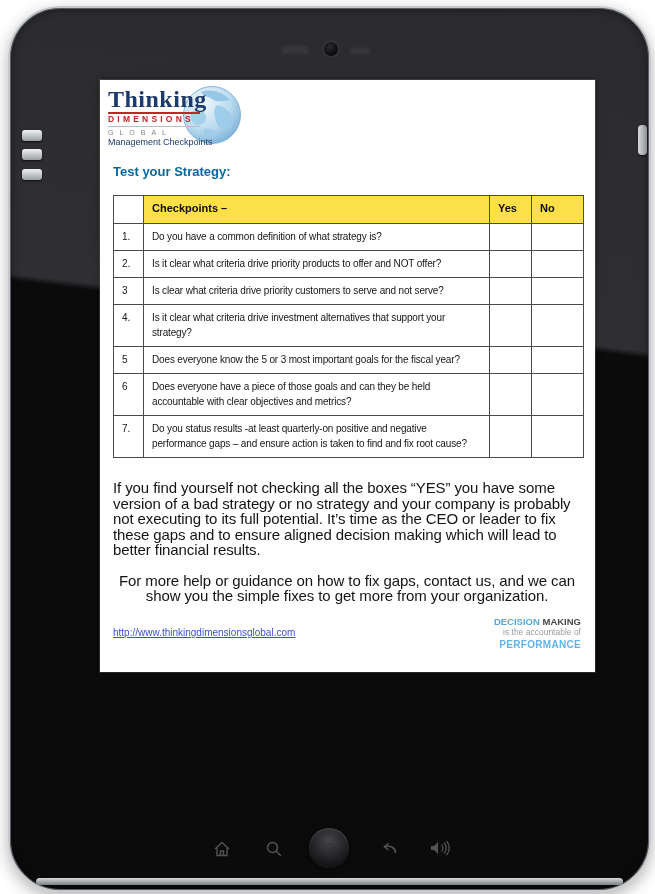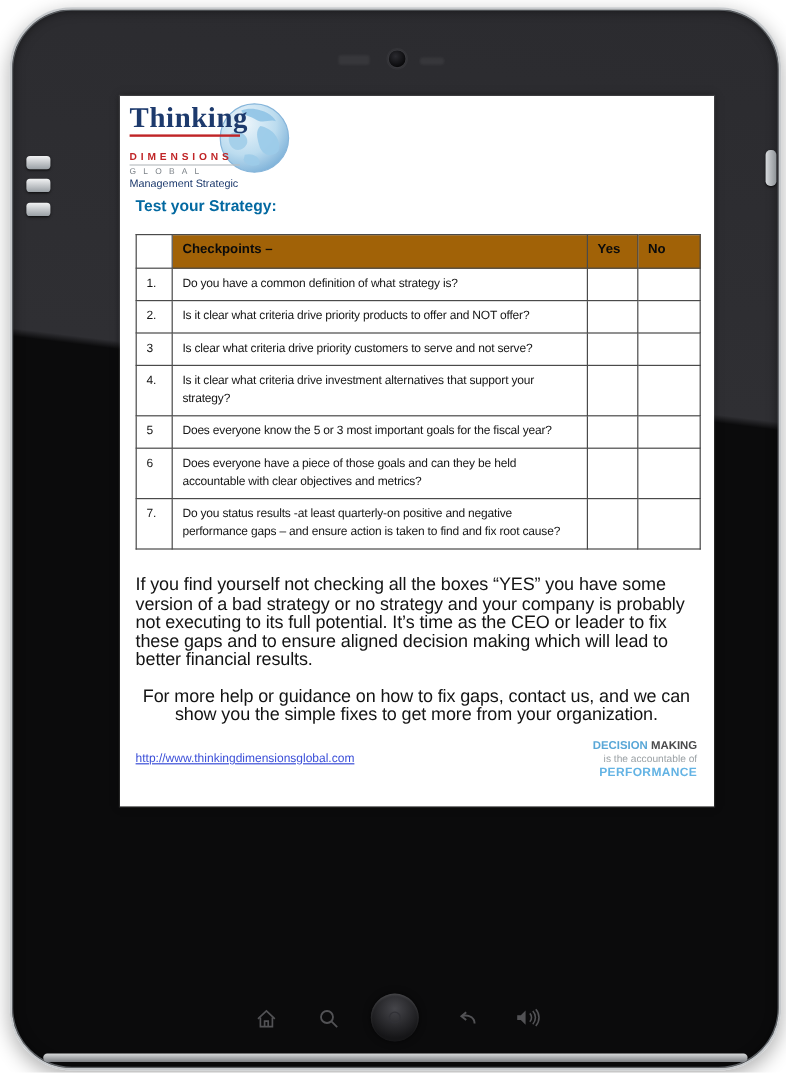--- a/index.html
+++ b/index.html
@@ -44,31 +44,31 @@
   .doc{position:absolute;left:90px;top:72px;width:495px;height:592px;background:#ffffff;
        box-shadow:0 0 0 1px rgba(255,255,255,.12), 0 0 6px rgba(0,0,0,.5);
        color:#151515;}
   
   .logo{position:relative;margin:7px 0 0 8px;height:60px;width:150px;}
   .globe{position:absolute;left:74px;top:-2px;width:60px;height:60px;z-index:0;}
   .logo-text{position:relative;z-index:1;}
   .logo-thinking{font-family:"Liberation Serif",serif;font-weight:bold;font-size:24px;line-height:24px;
                  color:#1d3a6d;letter-spacing:.5px;}
   .logo-dimensions{color:#c02527;font-weight:bold;font-size:8.5px;letter-spacing:3.2px;width:92px;
-                   border-top:2px solid #c02527;padding-top:11px;margin-top:1px;}
+                   border-top:2px solid #c02527;padding-top:0;margin-top:1px;}
   .logo-global{color:#7c8288;font-size:7px;letter-spacing:6px;width:92px;margin-top:2px;
                border-top:1px solid #b9bec2;padding-top:2px;}
   .logo-mc{color:#1d3a6d;font-size:9px;margin-top:1px;}
 
   .title{margin:17px 0 0 13px;font-size:13px;font-weight:bold;color:#0369a1;}
 
   
   table.check{margin:16px 0 0 13px;border-collapse:collapse;width:470px;table-layout:fixed;}
   table.check th,table.check td{border:1px solid #4a4a4a;vertical-align:top;}
-  table.check th{background:#a16207;text-align:left;font-size:11px;font-weight:bold;color:#0b0b0b;
+  table.check th{background:#fde047;text-align:left;font-size:11px;font-weight:bold;color:#0b0b0b;
                  padding:6px 8px 9px 8px;}
   table.check th.num-col{background:#ffffff;}
   table.check td{font-size:10px;line-height:15px;padding:5px 8px 6px 8px;letter-spacing:-0.15px;}
   td.c-num{padding-left:6px;}
   col.w-num{width:30px;} col.w-text{width:346px;} col.w-yes{width:42px;} col.w-no{width:52px;}
 
   .para{margin:22px 14px 0 13px;font-size:15px;line-height:15.5px;letter-spacing:-0.1px;color:#141414;}
   .para + .para{margin-top:15px;text-align:center;}
   .contact{margin:33px 14px 0 13px;font-size:10.5px;line-height:15px;}
   .contact-heading{font-weight:bold;}
@@ -111,21 +111,21 @@
           <circle cx="30" cy="30" r="28.5" fill="url(#gg)" stroke="#86b5da" stroke-width="1"></circle>
           <path d="M19 7 C29 3,44 8,48 16 C42 14,37 19,30 14 C26 11,21 12,19 7 Z" fill="#8fc3e6" opacity="0.9"></path>
           <path d="M35 20 C45 22,53 31,50 41 C44 47,36 44,34 36 C32 29,31 24,35 20 Z" fill="#9ccbe9" opacity="0.95"></path>
           <path d="M11 26 C18 23,25 28,24 34 C22 41,13 42,10 36 C8 32,8 28,11 26 Z" fill="#a5d0ea"></path>
           <path d="M22 44 C28 42,36 46,34 52 C28 55,22 52,21 48 Z" fill="#9ccbe9" opacity="0.85"></path>
         </svg>
         <div class="logo-text">
           <div class="logo-thinking">Thinking</div>
           <div class="logo-dimensions">DIMENSIONS</div>
           <div class="logo-global">GLOBAL</div>
-          <div class="logo-mc">Management Strategic</div>
+          <div class="logo-mc">Management Checkpoints</div>
         </div>
       </div>
 
       <div class="title">Test your Strategy:</div>
 
       <table class="check">
         <colgroup>
           <col class="w-num">
             <col class="w-text">
             <col class="w-yes">

